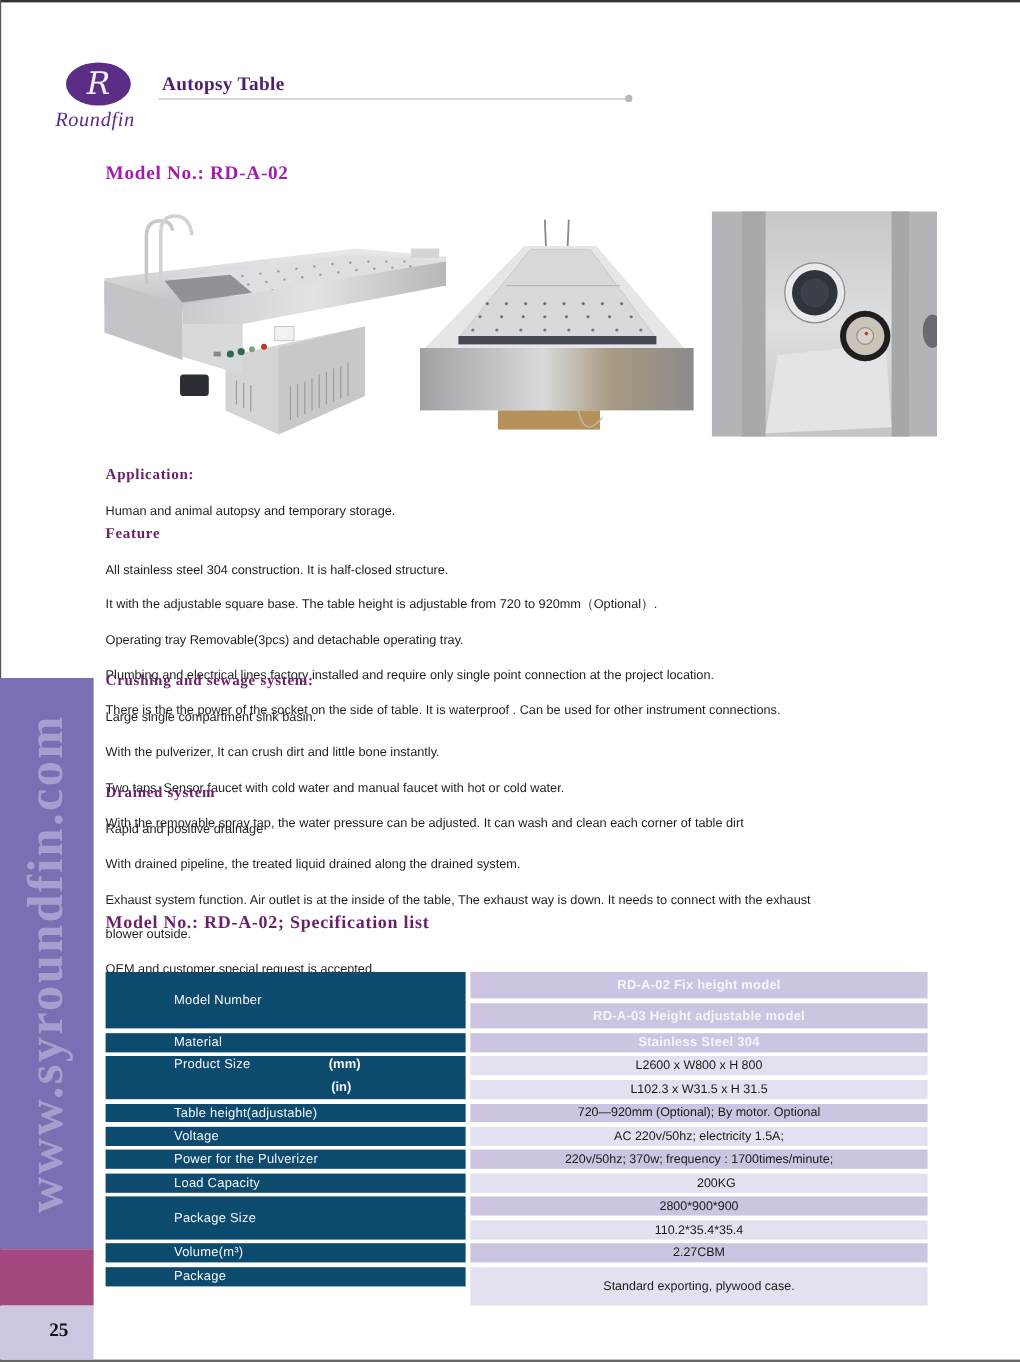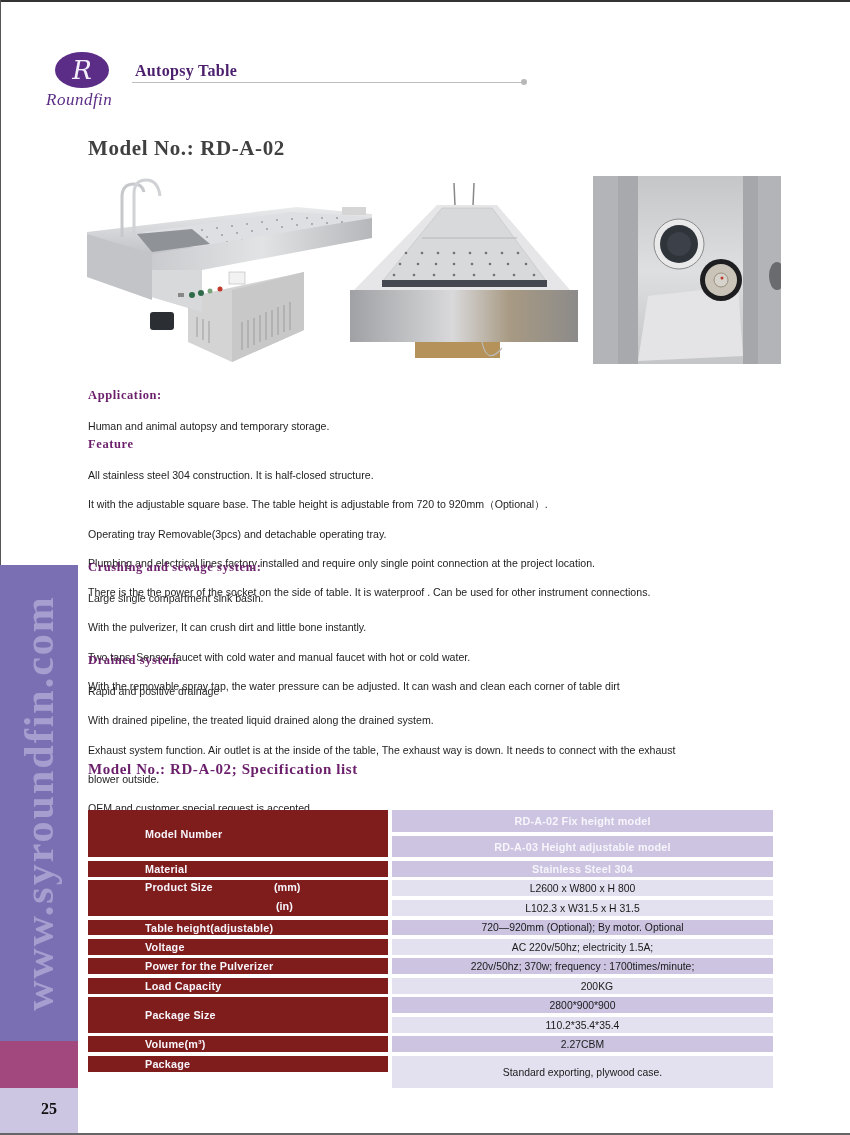--- a/index.html
+++ b/index.html
@@ -18,21 +18,21 @@
   .logo-name { position: absolute; left: 2px; top: 40px; width: 80px; font-family: "Liberation Serif", serif; font-style: italic;
                font-size: 17px; color: #5b2d86; letter-spacing: 0.5px; }
 
   
   .header-title { position: absolute; left: 135px; top: 62px; font-family: "Liberation Serif", serif; font-weight: bold;
                   font-size: 16px; color: #4b1f6d; letter-spacing: 0.3px; }
   .header-rule { position: absolute; left: 132px; top: 82px; width: 392px; height: 1px; background: #bdbdbd; }
   .header-dot { position: absolute; left: 521px; top: 79px; width: 6px; height: 6px; border-radius: 50%; background: #b8b8b8; }
 
   .model-title { position: absolute; left: 88px; top: 136px; font-family: "Liberation Serif", serif; font-weight: bold;
-                 font-size: 21px; color: #404040; letter-spacing: 0.6px; }
+                 font-size: 16px; color: #a21caf; letter-spacing: 0.6px; }
 
   
   .img { position: absolute; overflow: hidden; }
   .img1 { left: 82px; top: 172px; width: 290px; height: 195px; }
   .img2 { left: 342px; top: 178px; width: 238px; height: 188px; }
   .img3 { left: 593px; top: 176px; width: 188px; height: 188px; }
 
   
   .section-heading { position: absolute; left: 88px; font-family: "Liberation Serif", serif; font-weight: bold;
                      font-size: 12.5px; color: #6b1f6b; letter-spacing: 0.6px; }
@@ -48,21 +48,21 @@
   .band-text span { position: absolute; left: 39px; top: 238px; transform: translate(-50%, -50%) rotate(-90deg);
                     white-space: nowrap; font-family: "Liberation Serif", serif; font-weight: bold; font-size: 42px;
                     color: #a79ed0; letter-spacing: 2px; }
   .band-accent { position: absolute; left: 0; top: 1041px; width: 78px; height: 47px; background: #a2487e; }
   .band-page { position: absolute; left: 0; top: 1088px; width: 78px; height: 45px; background: #cdc6e2; }
   .page-number { position: absolute; left: 0; top: 1100px; width: 78px; text-align: center; font-family: "Liberation Serif", serif;
                  font-weight: bold; font-size: 16px; color: #111; padding-left: 20px; }
 
   
   .cell { position: absolute; display: flex; align-items: center; font-size: 10.4px; }
-  .lcell { background: #7f1d1d; color: #f7f5fb; font-weight: bold; font-size: 10.8px; padding-left: 57px; letter-spacing: 0.2px; }
+  .lcell { background: #0c4a6e; color: #f7f5fb; font-weight: normal; font-size: 10.8px; padding-left: 57px; letter-spacing: 0.2px; }
   .rcell { justify-content: center; color: #1a1a1a; }
   .rcell.dark { background: #ccc4e1; }
   .rcell.light { background: #e3e0ef; }
   .rcell.head { color: #f7f5fb; font-weight: bold; font-size: 10.8px; letter-spacing: 0.2px; }
   .unit { position: absolute; color: #f7f5fb; font-weight: bold; font-size: 10.8px; }
 </style>
 </head>
 <body>
 
 <div class="page-border-top"></div>

